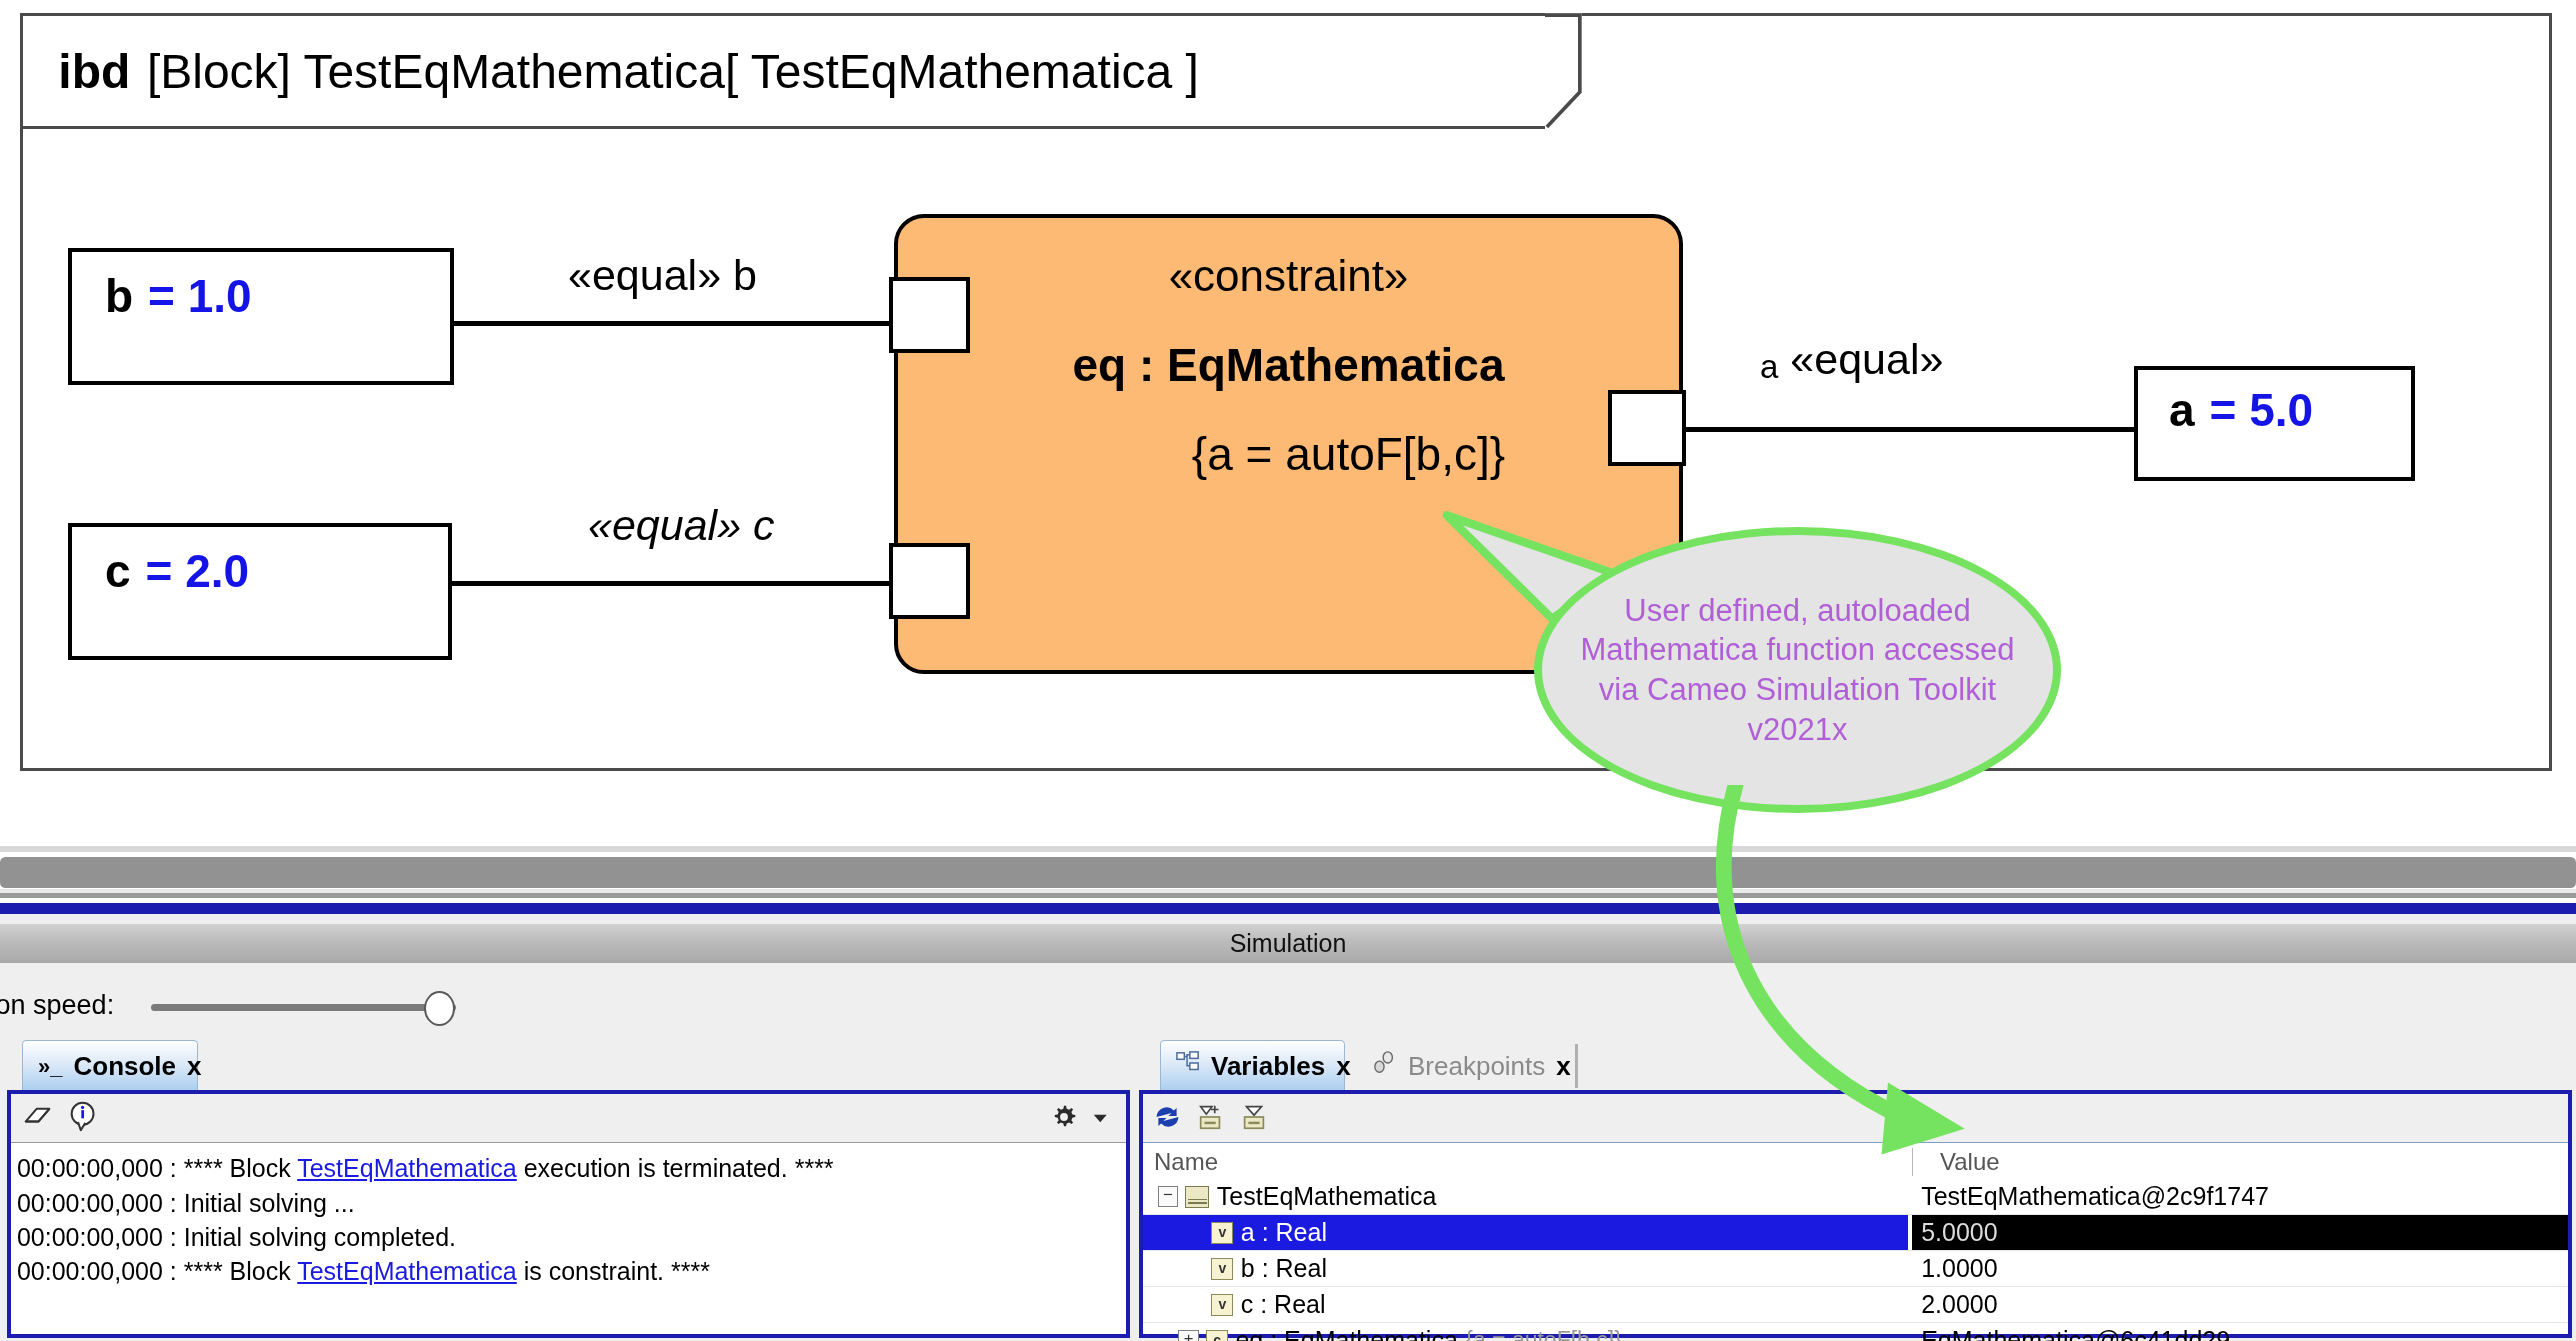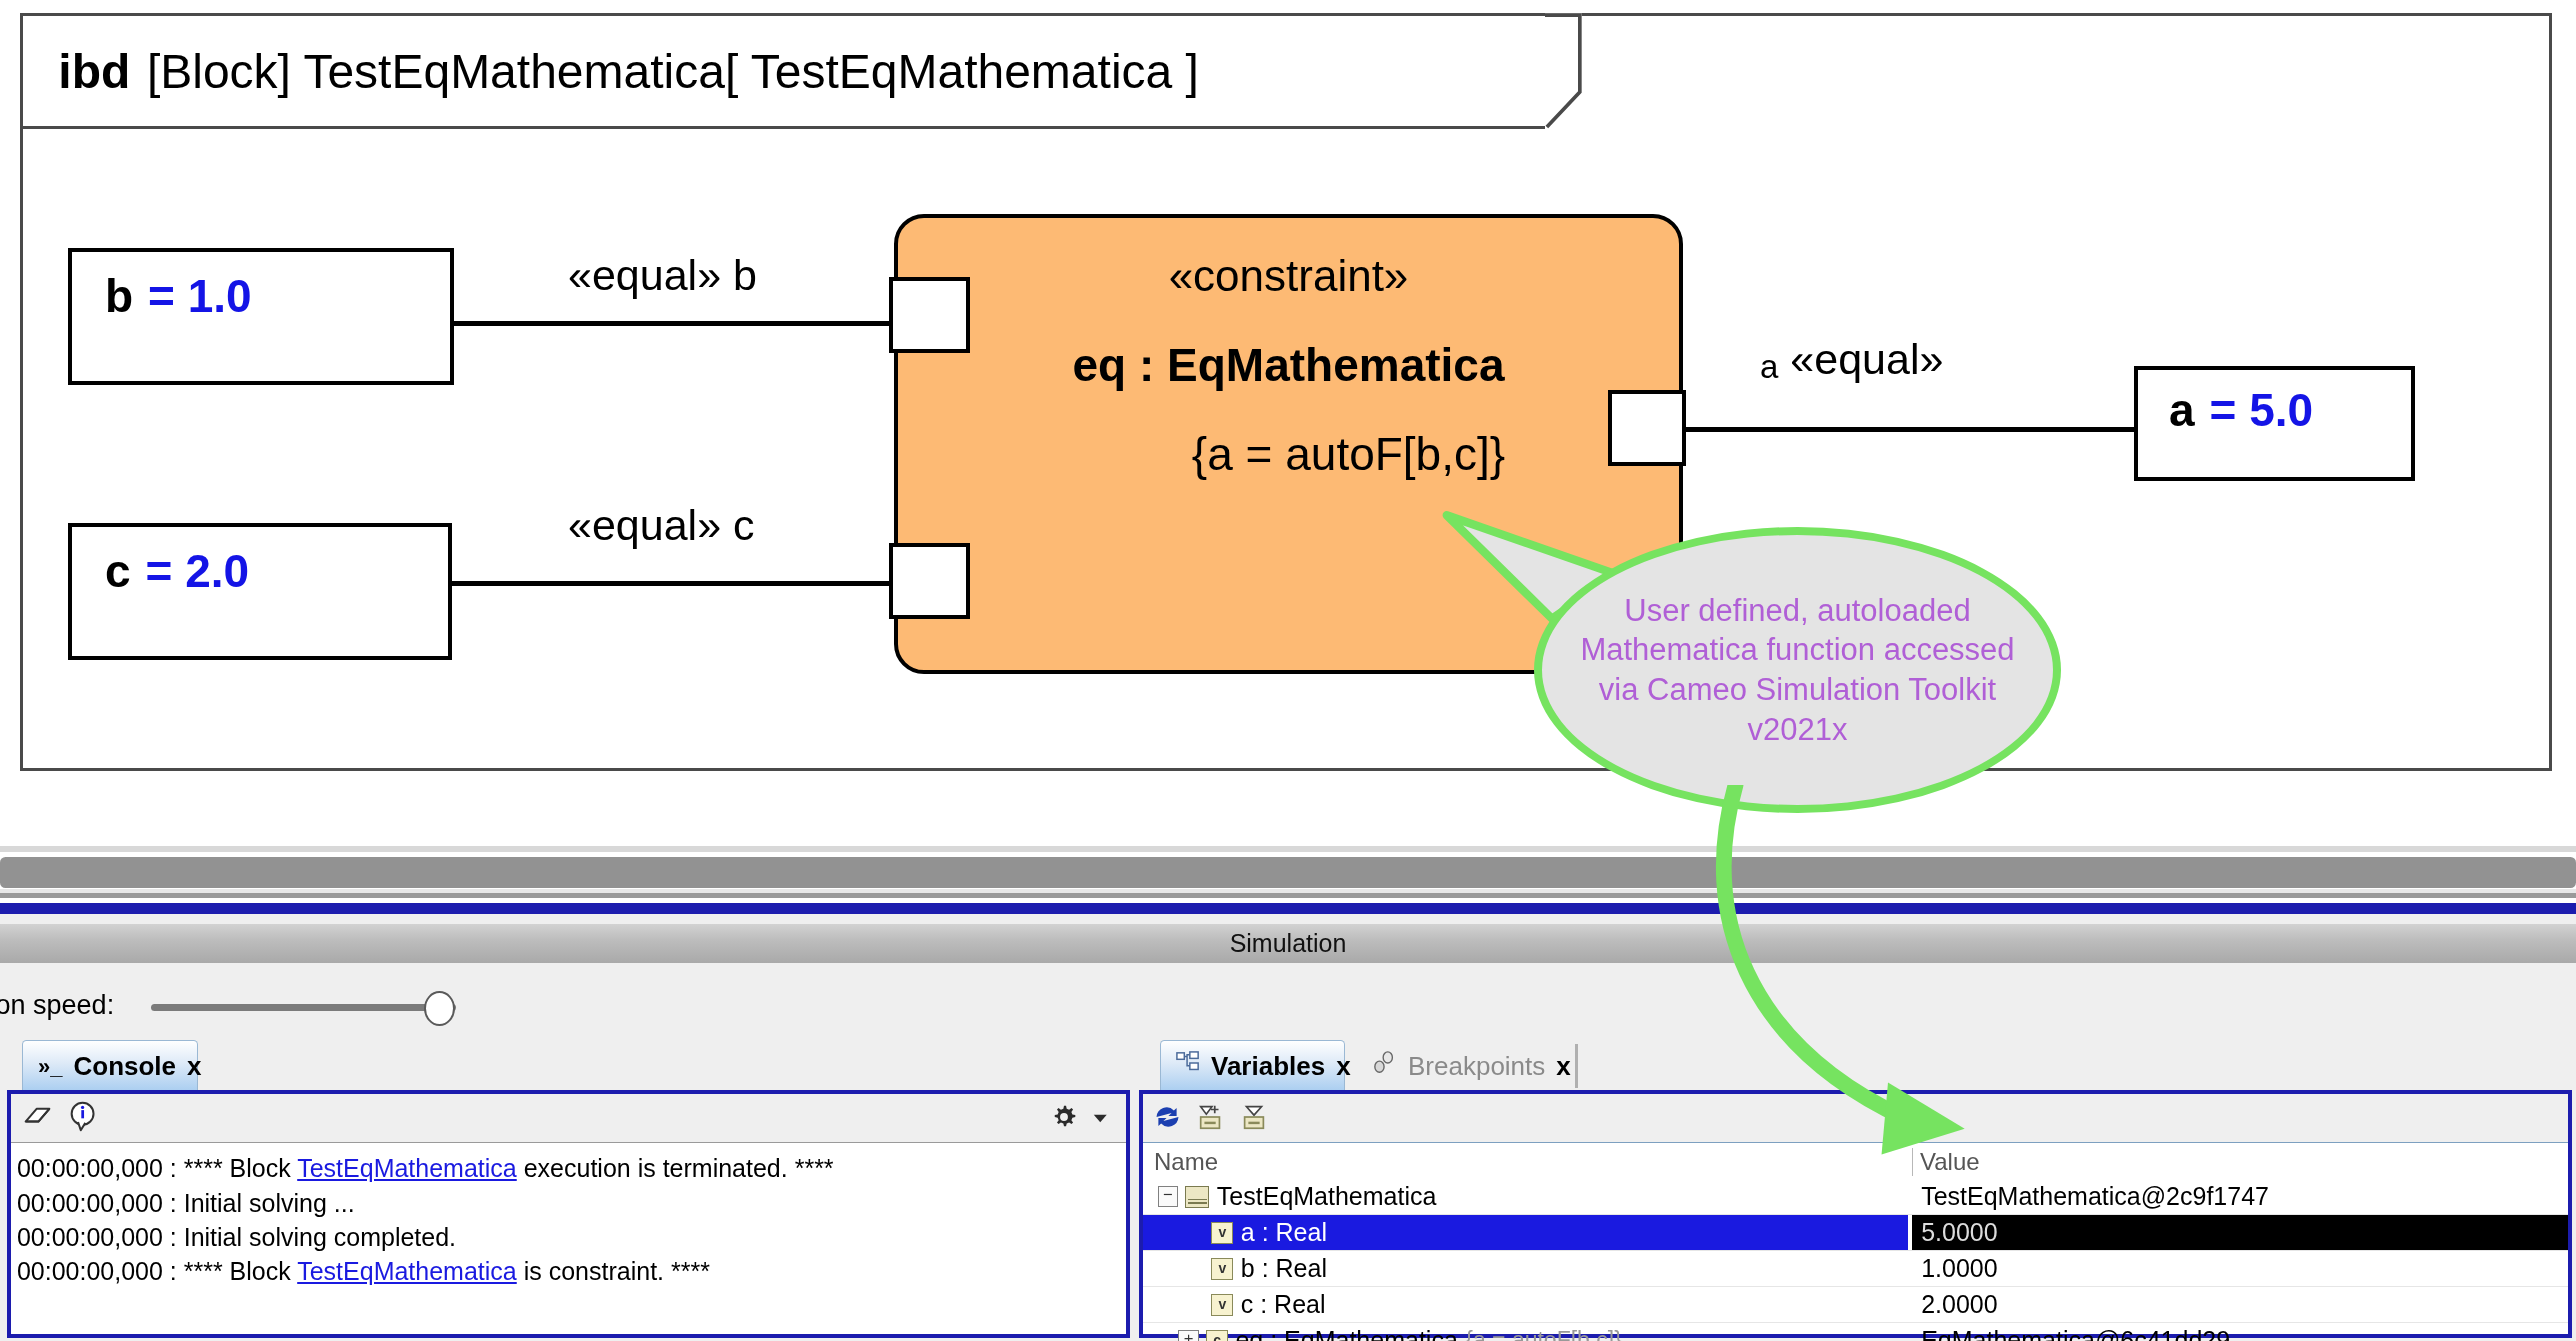--- a/index.html
+++ b/index.html
@@ -92,21 +92,21 @@
   #port-a{ left:1608px; top:390px; width:78px; height:76px; }
 
   
   .conn{ position:absolute; background:#000; height:4.6px; }
   #conn-b{ left:453px; top:321px; width:438px; }
   #conn-c{ left:451px; top:581px; width:440px; }
   #conn-a{ left:1683px; top:427px; width:453px; }
 
   .conn-lbl{ position:absolute; font-size:43px; color:#000; white-space:nowrap;}
   #lbl-b{ left:568px; top:251px; }
-  #lbl-c{ left:568px; top:501px; }
+  #lbl-c{ left:588px; top:501px;font-style:italic; }
   #lbl-a{ left:1732px; top:335px;margin-left:28px; }
   #lbl-a .sub{ font-size:33px; vertical-align:-3.7px;}
 
   
   #callout{
     position:absolute; left:1534px; top:527px;
     width:527px; height:286px;
     background:#e4e4e4;
     border:8.3px solid #76e360;
     border-radius:50% / 50%;
@@ -221,21 +221,21 @@
     background:#efefef; border-bottom:1.8px solid #7da0c0;
     display:flex; align-items:center; gap:13px; padding-left:9.2px;
   }
   #vars-header{
     position:absolute; left:0; top:50px; right:0; height:35px;
     background:#ffffff;
     font-size:24px; color:#555;
   }
   #vars-header .h-name{ position:absolute; left:11px; top:3.7px; }
   #vars-header .h-value{ position:absolute; left:769px; top:3.7px;
-                         border-left:1.8px solid #b8b8b8; padding-left:7px;}
+                         border-left:1.8px solid #b8b8b8; padding-left:27px;}
   #vars-rows{
     position:absolute; left:0; top:85px; right:0; bottom:0;
     background:#ffffff;
   }
   .vrow{
     position:relative; height:35px;
     border-bottom:0.9px solid #e6e6e6;
     font-size:25px; color:#000;
   }
   .vrow .vname{

